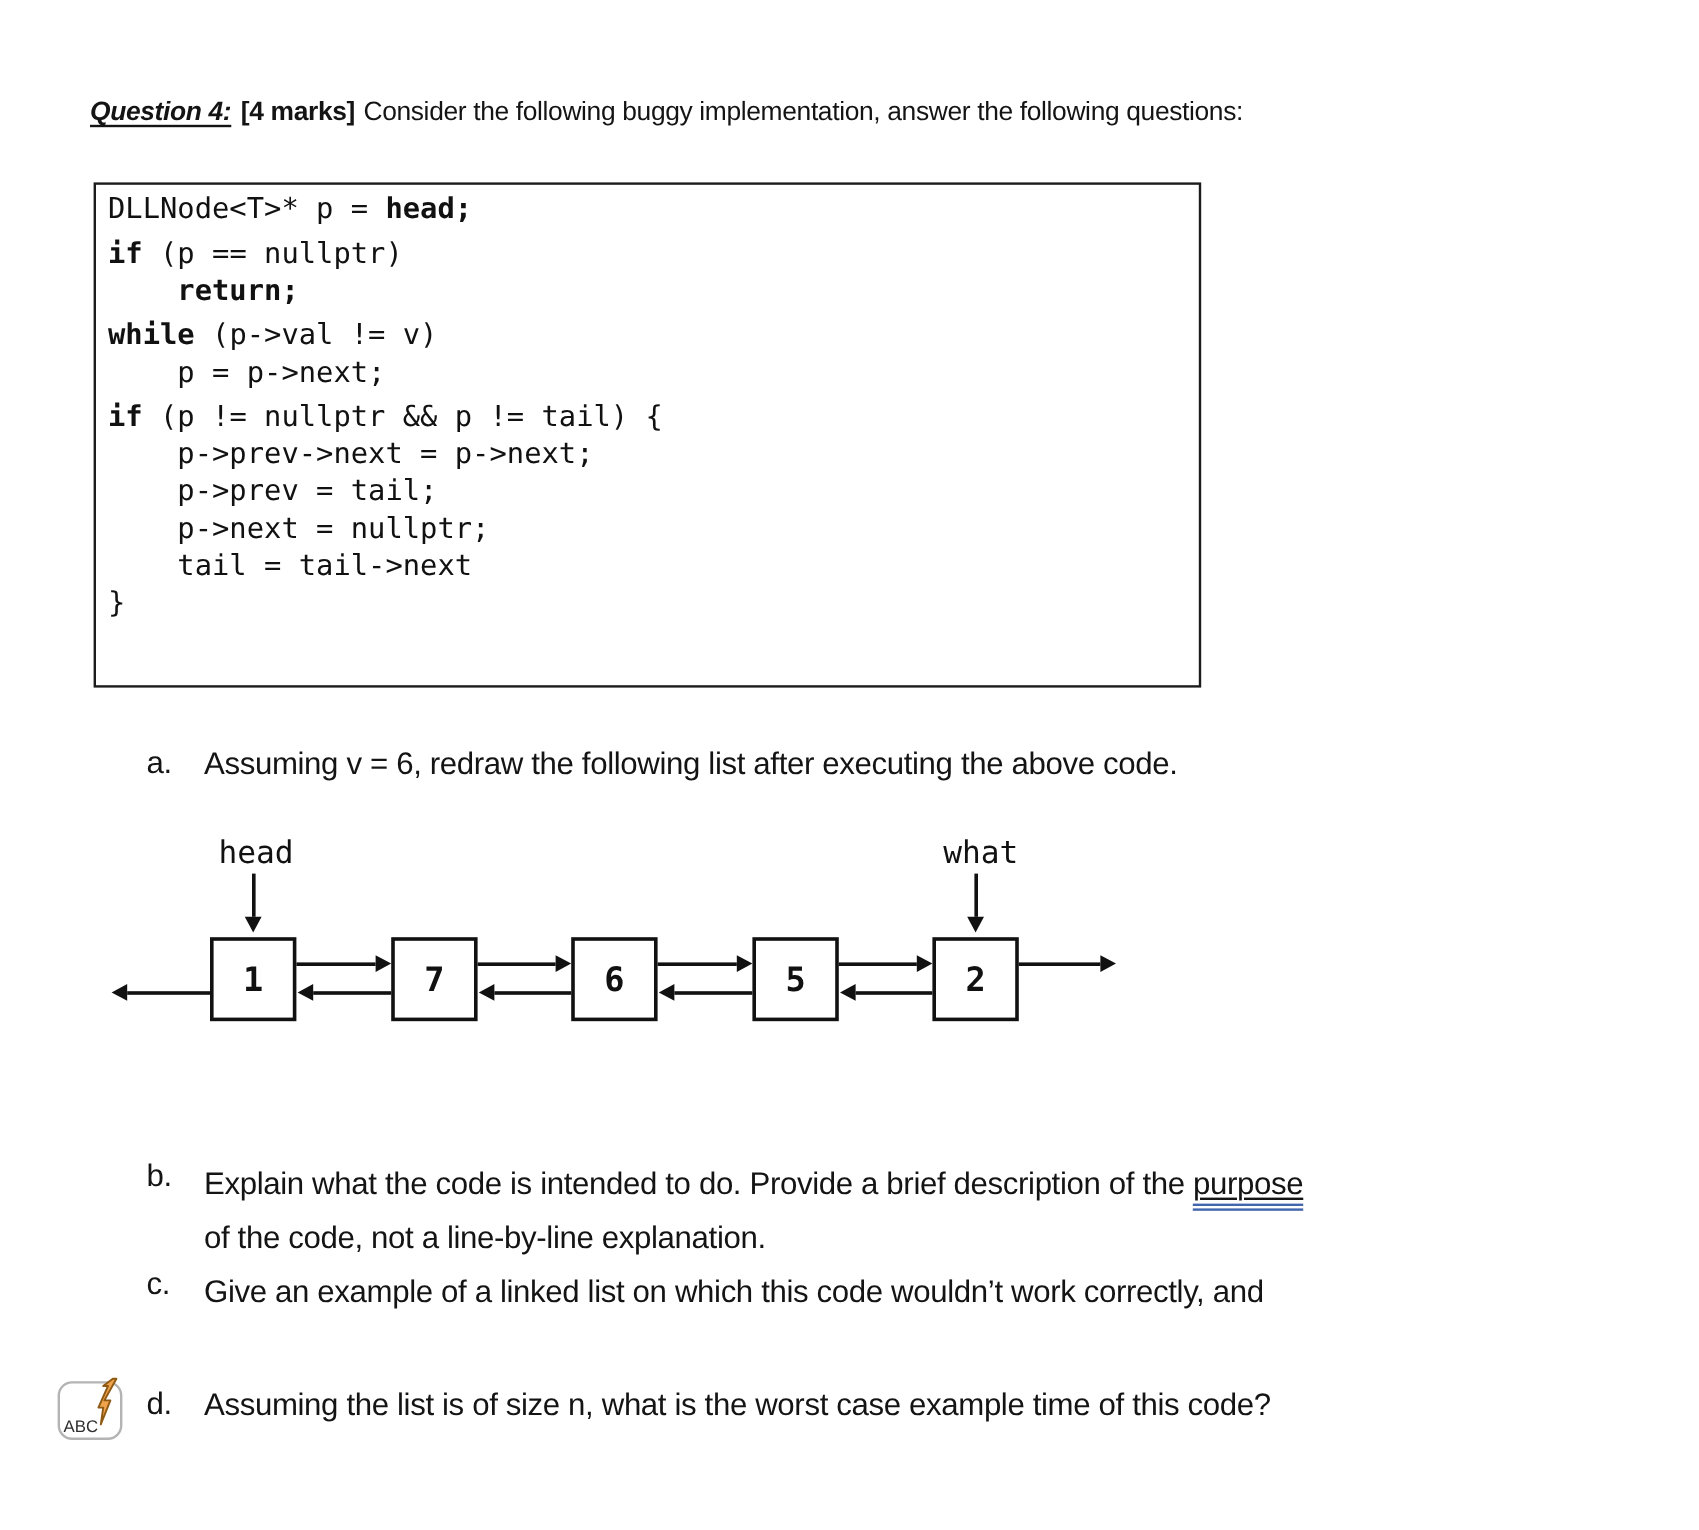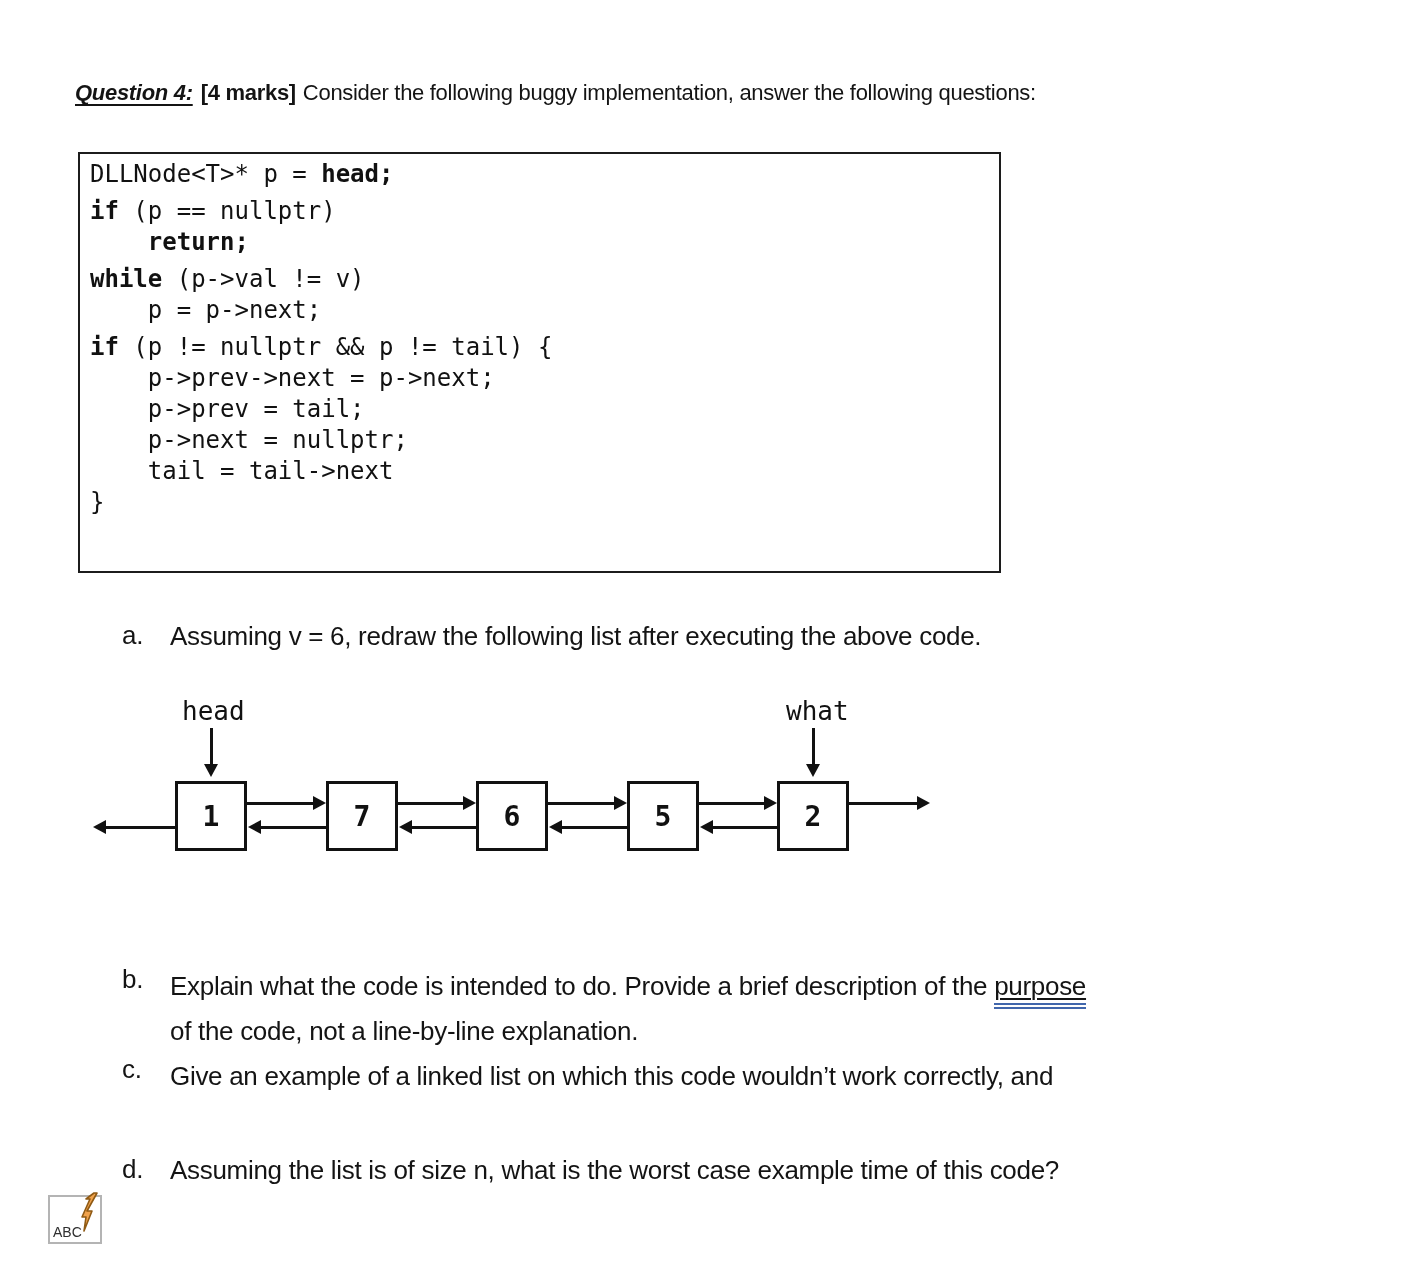--- a/index.html
+++ b/index.html
@@ -60,21 +60,21 @@
   .harrow.lt { top:136px; }
   .harrow.lt:after { content:''; position:absolute; left:-13px; top:-6px;
     border-right:13px solid #111; border-top:7.5px solid transparent; border-bottom:7.5px solid transparent; }
   .r1{left:247px;width:66px}.r2{left:398px;width:65px}.r3{left:548px;width:66px}
   .r4{left:699px;width:65px}.r5{left:849px;width:68px}
   .l0{left:106px;width:69px}.l1{left:261px;width:65px}.l2{left:412px;width:64px}
   .l3{left:562px;width:65px}.l4{left:713px;width:64px}
 
   
   .abc-icon { left:48px; top:1151px; width:50px; height:45px; border:2px solid #b4b4b4;
-    border-radius:0; background:#fff;margin-top:44px; }
+    border-radius:12px; background:#fff; }
   .abc-text { position:absolute; left:3px; bottom:2px; font-size:14px; color:#2e2e2e; letter-spacing:0; }
   .bolt { position:absolute; right:-3px; top:-6px; }
 </style>
 </head>
 <body>
 
 <div class="abs heading">
   <span class="h-title">Question 4:</span><span class="h-marks">[4 marks]</span><span>Consider the following buggy implementation, answer the following questions:</span>
 </div>
 

